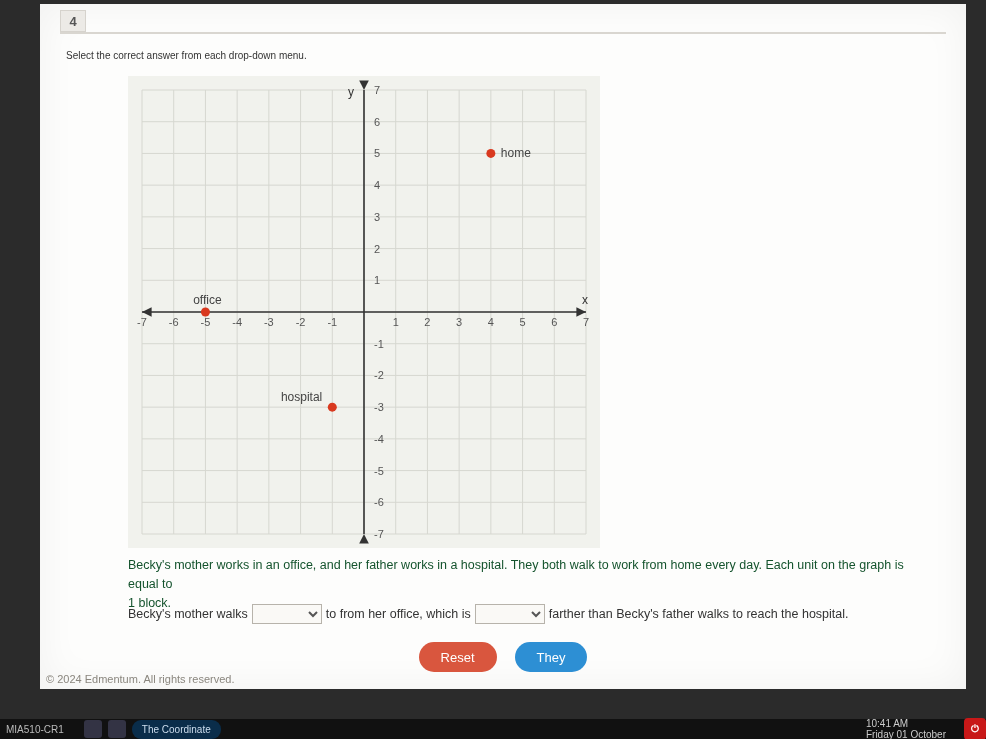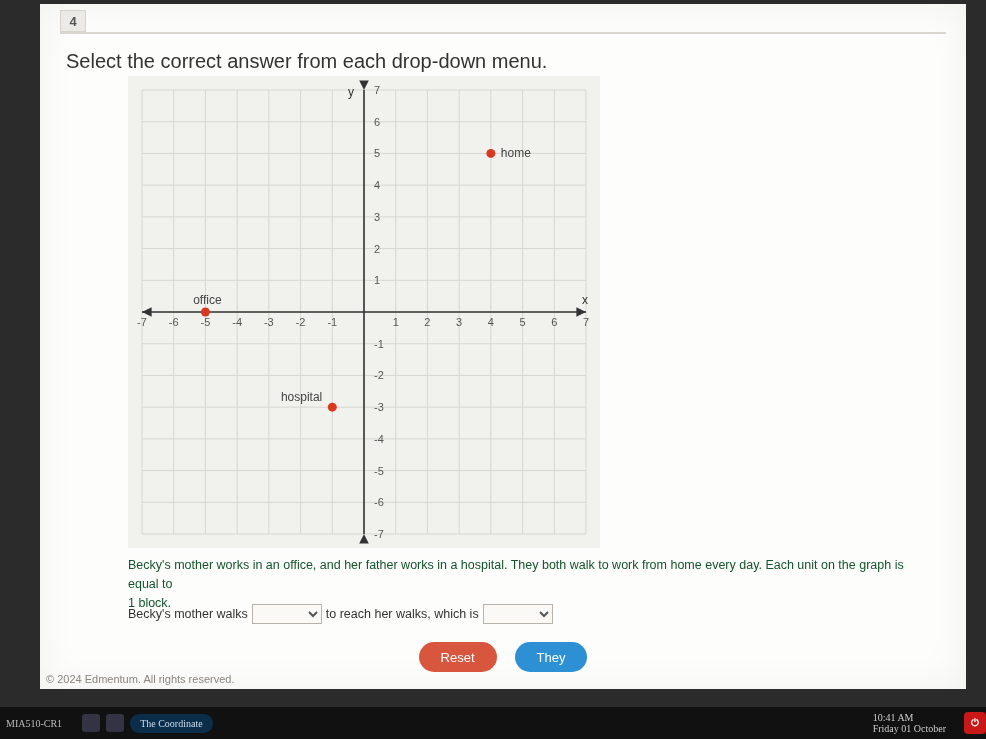--- a/index.html
+++ b/index.html
@@ -30,21 +30,21 @@
   }
   .tab-underline {
     position: absolute;
     top: 28px; left: 20px; right: 20px;
     height: 2px;
     background: #d9d6d0;
   }
   .prompt {
     position: absolute;
     top: 46px; left: 26px;
-    font-size: 20px;
+    font-size: 10px;
     color: #333;
     text-align: center;
   }
   .graph-wrap {
     position: absolute;
     top: 72px; left: 88px;
     width: 472px; height: 472px;
     background: #f1f2ed;
   }
   .graph-svg { width: 100%; height: 100%; display: block; }
@@ -96,27 +96,26 @@
   .footer {
     position: absolute;
     left: 6px; bottom: 4px;
     font-size: 11px;
     color: #8a867e;
   }
   
   .taskbar {
     position: absolute;
     left: 0; right: 0; bottom: 0;
-    height: 32px;
+    height: 20px;
     background: #111;
     color: #ddd;
     display: flex;
     align-items: center;
     font-size: 10px;
-    font-family: Liberation Serif, serif;
   }
   .taskbar .left { padding-left: 6px; flex:0 0 auto; color:#bbb; }
   .taskbar .center { flex:1; display:flex; gap:6px; padding-left:20px; align-items:center;}
   .taskbar .tbtn { background:#0a2d4a; border-radius:9px; padding:4px 10px; font-size:10px; color:#cde; }
   .taskbar .right { padding-right: 10px; line-height:1.15; font-size:10px; color:#ccc;}
   .taskbar .power { width:22px;height:22px;border-radius:4px;background:#c81818;margin-left:8px;display:flex;align-items:center;justify-content:center;color:#fff;font-weight:bold;}
   .tb-icon { width:18px;height:18px;border-radius:3px;background:#334;display:inline-block;}
 </style>
 </head>
 <body>
@@ -212,22 +211,23 @@
   </div>
 
   <div class="story">
     <span>Becky's mother works in an office, and her father works in a hospital. They both walk to work from home every day. Each unit on the graph is equal to</span><br>
     <span class="num">1</span><span> block.</span>
   </div>
 
   <div class="answer-line">
     <span>Becky's mother walks</span>
     <select class="dd" value=""><option></option></select>
-    <span>to reach her walks, which is</span>
+    <span>to from her office, which is</span>
     <select class="dd" value=""><option></option></select>
+    <span>farther than Becky's father walks to reach the hospital.</span>
   </div>
 
   <div class="btn-row">
     <button class="btn btn-reset">Reset</button>
     <button class="btn btn-next">They</button>
   </div>
 
   <div class="footer">© 2024 Edmentum. All rights reserved.</div>
 </div>
 

